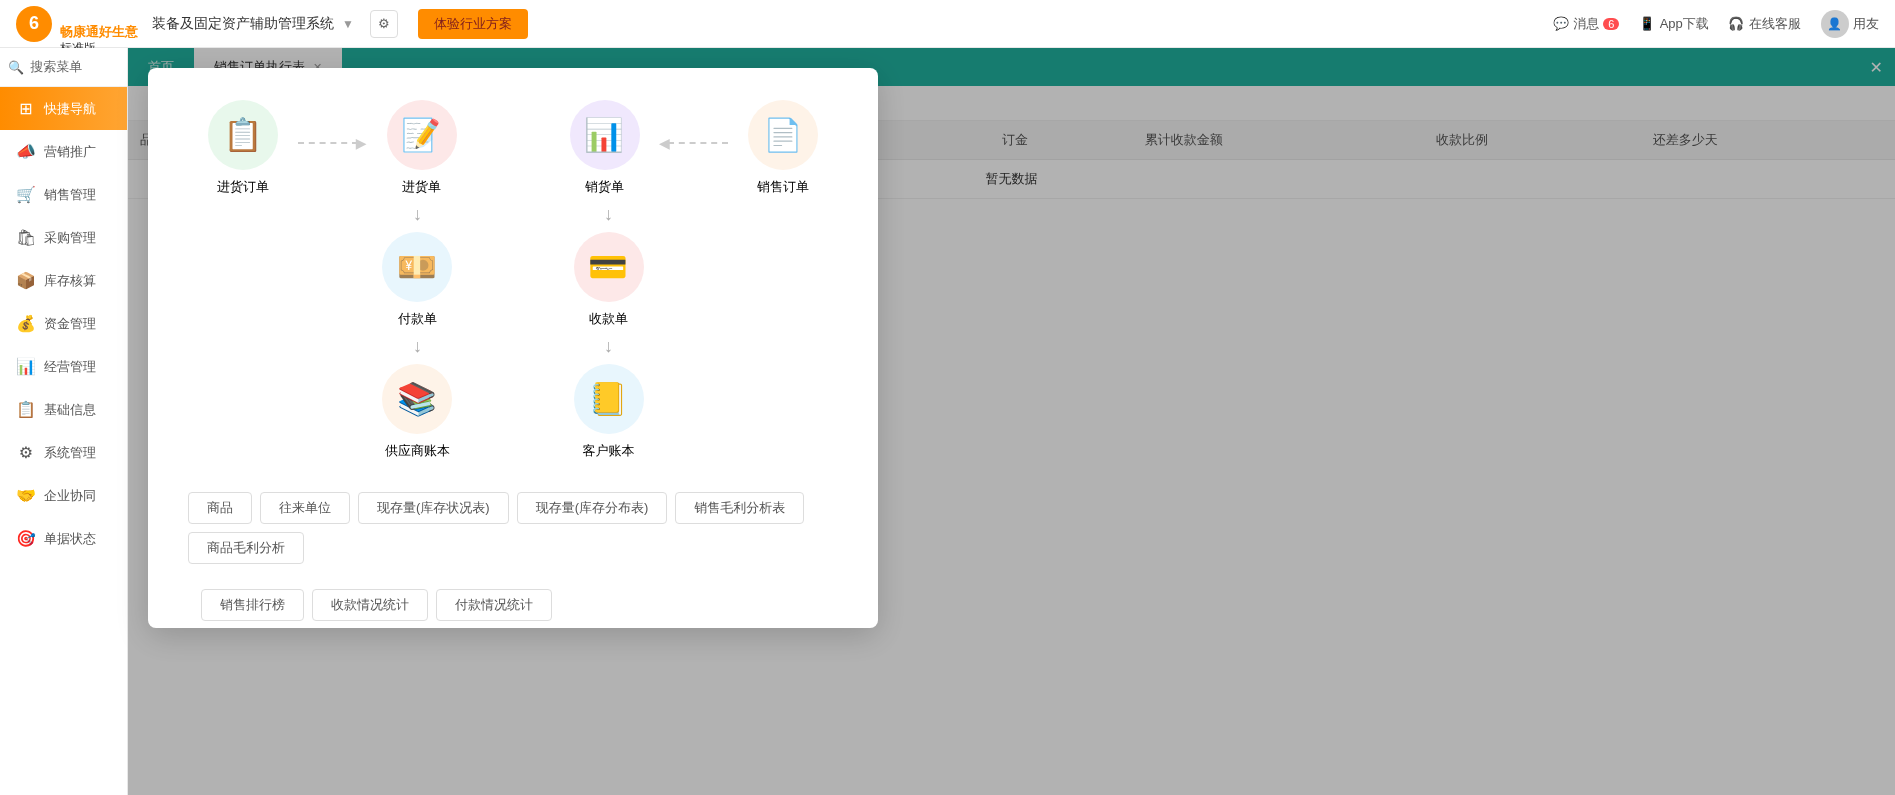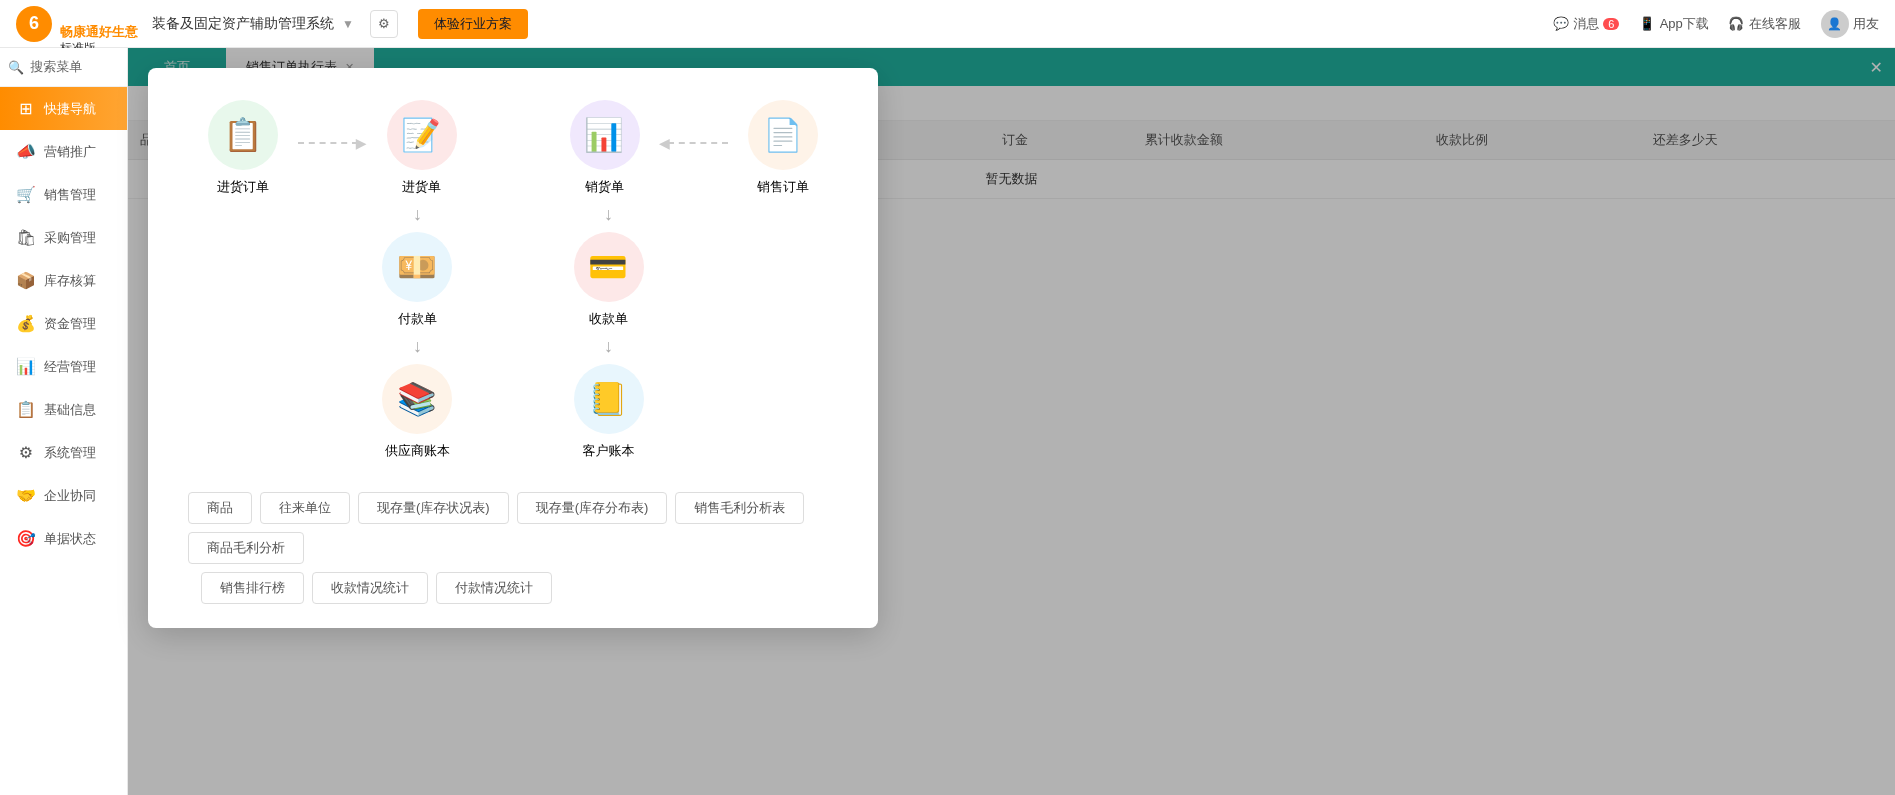--- a/index.html
+++ b/index.html
@@ -14,29 +14,29 @@
 
     
     .logo-area { display: flex; align-items: center; gap: 8px; width: 128px; flex-shrink: 0; }
     .logo-icon { width: 36px; height: 36px; background: #ff8c00; border-radius: 50%; display: flex; align-items: center; justify-content: center; color: white; font-size: 18px; font-weight: bold; }
     .logo-text { font-size: 12px; color: #333; line-height: 1.3; margin-top: 34px; }
     .logo-text .line1 { color: #ff8c00; font-weight: bold; font-size: 13px; }
     .system-title { display: flex; align-items: center; gap: 8px; flex: 1; margin-left: 8px; }
     .system-name { font-size: 14px; color: #333; font-weight: 500; }
     .dropdown-icon { color: #999; font-size: 12px; cursor: pointer; }
     .gear-btn { width: 28px; height: 28px; border: 1px solid #ddd; border-radius: 4px; display: flex; align-items: center; justify-content: center; cursor: pointer; color: #666; margin-left: 8px; }
-    .trial-btn { background: #ff8c00; color: #0f172a; border: none; padding: 6px 16px; border-radius: 4px; cursor: pointer; font-size: 13px; margin-left: 12px; }
+    .trial-btn { background: #ff8c00; color: #7f1d1d; border: none; padding: 6px 16px; border-radius: 4px; cursor: pointer; font-size: 13px; margin-left: 12px; }
     .top-right { margin-left: auto; display: flex; align-items: center; gap: 20px; }
     .top-right-item { display: flex; align-items: center; gap: 4px; color: #555; font-size: 13px; cursor: pointer; }
     .badge { background: #ff4d4f; color: white; border-radius: 10px; padding: 0 5px; font-size: 11px; min-width: 16px; text-align: center; }
     .avatar { width: 28px; height: 28px; border-radius: 50%; background: #ccc; display: flex; align-items: center; justify-content: center; color: white; font-size: 12px; }
 
     
     .tab-bar { background: #20b2a0; display: flex; align-items: center; height: 38px; flex-shrink: 0; }
-    .tab-item { padding: 11px 20px; height: 38px; display: flex; align-items: center; cursor: pointer; font-size: 13px; color: rgba(255,255,255,0.85); margin-left: 16px; }
+    .tab-item { padding: 11px 20px; height: 38px; display: flex; align-items: center; cursor: pointer; font-size: 13px; color: rgba(255,255,255,0.85); }
     .tab-item.active { background: #fff; color: #333; }
     .tab-item .close-x { margin-left: 8px; font-size: 11px; color: #999; }
     .close-window-btn { margin-left: auto; margin-right: 12px; color: white; cursor: pointer; font-size: 16px; }
 
     
     .sidebar-search { padding: 10px 8px; border-bottom: 1px solid #f0f0f0; display: flex; align-items: center; gap: 6px; color: #666; font-size: 13px; cursor: pointer; }
     .sidebar-menu-item { display: flex; align-items: center; gap: 8px; padding: 12px 16px; cursor: pointer; color: #555; font-size: 13px; transition: background 0.2s; }
     .sidebar-menu-item .menu-icon { font-size: 16px; width: 20px; text-align: center; }
     .sidebar-menu-item.highlight { background: linear-gradient(90deg, #ff8c00, #ffa533); color: white; border-radius: 0; }
     .sidebar-menu-item.highlight .menu-icon { color: white; }
@@ -371,21 +371,21 @@
 
             <div class="common-functions">
               <div class="func-buttons">
                 <button class="func-btn">商品</button>
                 <button class="func-btn">往来单位</button>
                 <button class="func-btn">现存量(库存状况表)</button>
                 <button class="func-btn">现存量(库存分布表)</button>
                 <button class="func-btn">销售毛利分析表</button>
                 <button class="func-btn">商品毛利分析</button>
               </div>
-              <div class="func-buttons" style="margin-top:8px;padding-left:13px;">
+              <div class="func-buttons" style="margin-top:25px;padding-left:13px;">
                 <button class="func-btn">销售排行榜</button>
                 <button class="func-btn">收款情况统计</button>
                 <button class="func-btn">付款情况统计</button>
               </div>
             </div>
 
           </div>
         </div>
 
       </div>

